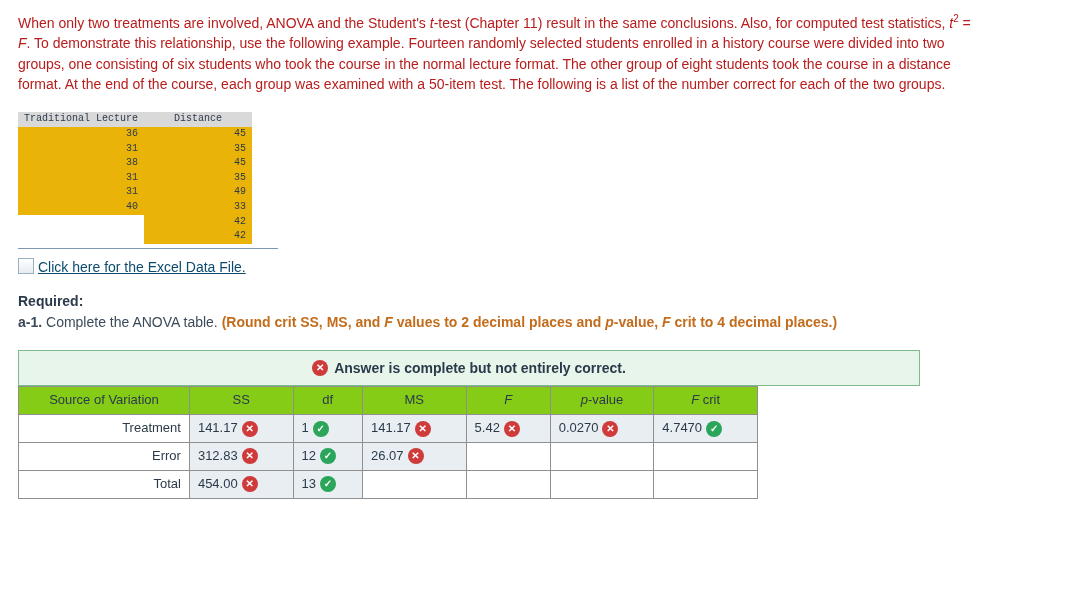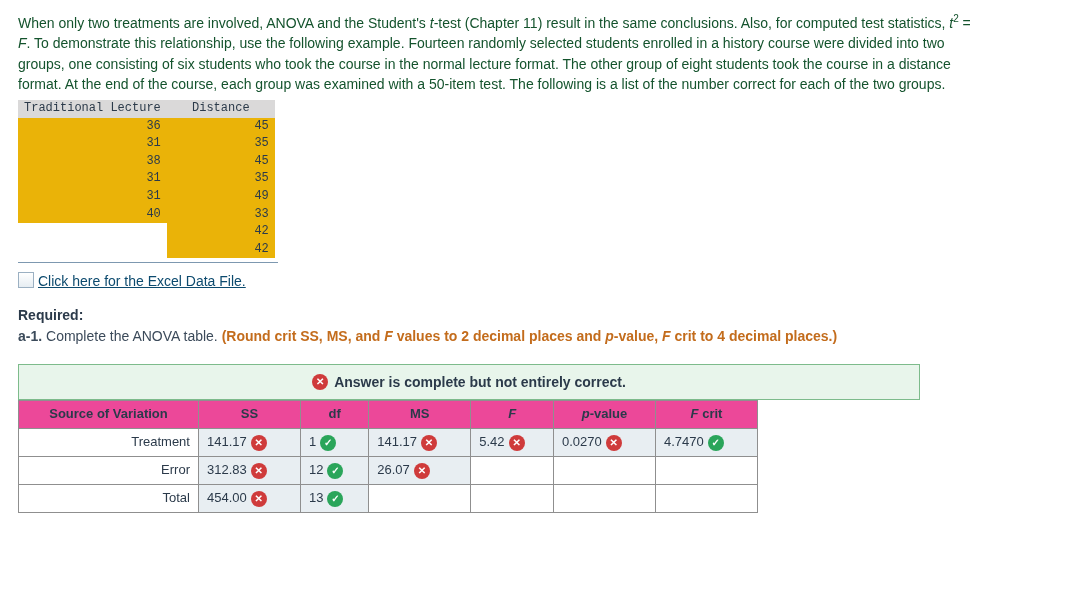--- a/index.html
+++ b/index.html
@@ -1,35 +1,35 @@
 <!DOCTYPE html>
 <html><head>
 <meta charset="utf-8">
 <style>
 body{font-family:Arial,Helvetica,sans-serif;margin:0;padding:12px 18px;color:#2b3a4a;font-size:14px;line-height:1.46}
-.problem-text{max-width:960px;color:#14532d}
+.problem-text{max-width:960px;color:#b91c1c}
 .italic{font-style:italic}
 .sup{font-size:10px;vertical-align:super}
-.data-table{font-family:"Courier New",monospace;font-size:12px;border-spacing:0;margin-top:6px}
+.data-table{font-family:"Courier New",monospace;font-size:10px;border-spacing:0;margin-top:18px}
 .data-table td{padding:0 6px;text-align:right;min-width:96px;background:#eab308}
 .data-table thead td{background:#dad9d9;text-align:center;font-weight:400}
 .data-table td.blank{background:#fff}
 .data-hr{border:none;border-top:1px solid #7d98b0;width:260px;margin:4px 0 6px 0}
 .file-link{color:#0c4a6e;text-decoration:underline;cursor:pointer}
 .file-icon{display:inline-block;width:14px;height:14px;border:1px solid #9bb0c2;vertical-align:-2px;margin-right:4px;background:linear-gradient(#fff,#e6edf2)}
 .required{font-weight:700;margin-top:14px}
 .instr{color:#3b4a5a}
 .instr .round{font-weight:700;color:#c36c1c}
 .feedback-bar{border:1px solid #7dbb8b;background:#e8f5eb;color:#2b3a4a;font-weight:700;display:flex;align-items:center;justify-content:center;gap:6px;height:34px;margin-top:18px;width:900px}
 .mark{display:inline-flex;width:16px;height:16px;border-radius:50%;color:#fff;font-size:10px;font-weight:700;align-items:center;justify-content:center;line-height:1}
 .mark.x{background:#cf3b3b}
 .mark.ok{background:#2aa55a}
 .anova-table{border-collapse:collapse;margin-top:0;width:740px}
 .anova-table th,.anova-table td{border:1px solid #8f8f8f;padding:4px 8px;font-size:13px}
-.anova-table th{background:#ec4899;text-align:center;font-weight:700}
+.anova-table th{background:#84cc16;text-align:center;font-weight:400}
 .anova-table td.label{text-align:right;background:#fff}
 .anova-table td.val{text-align:right;background:#e8eef2;white-space:nowrap}
 .anova-table td.empty{background:#fff}
 .cell-wrap{display:inline-flex;align-items:center;gap:4px;justify-content:flex-start;width:100%}
 </style>
 </head>
 <body>
 
 <div class="problem-text">
   <span>When only two treatments are involved, ANOVA and the Student's </span><span class="italic">t</span><span>-test (Chapter 11) result in the same conclusions. Also, for computed test statistics, </span><span class="italic">t</span><span class="sup">2</span><span> = </span><span class="italic">F</span><span>. To demonstrate this relationship, use the following example. Fourteen randomly selected students enrolled in a history course were divided into two groups, one consisting of six students who took the course in the normal lecture format. The other group of eight students took the course in a distance format. At the end of the course, each group was examined with a 50-item test. The following is a list of the number correct for each of the two groups.</span>

